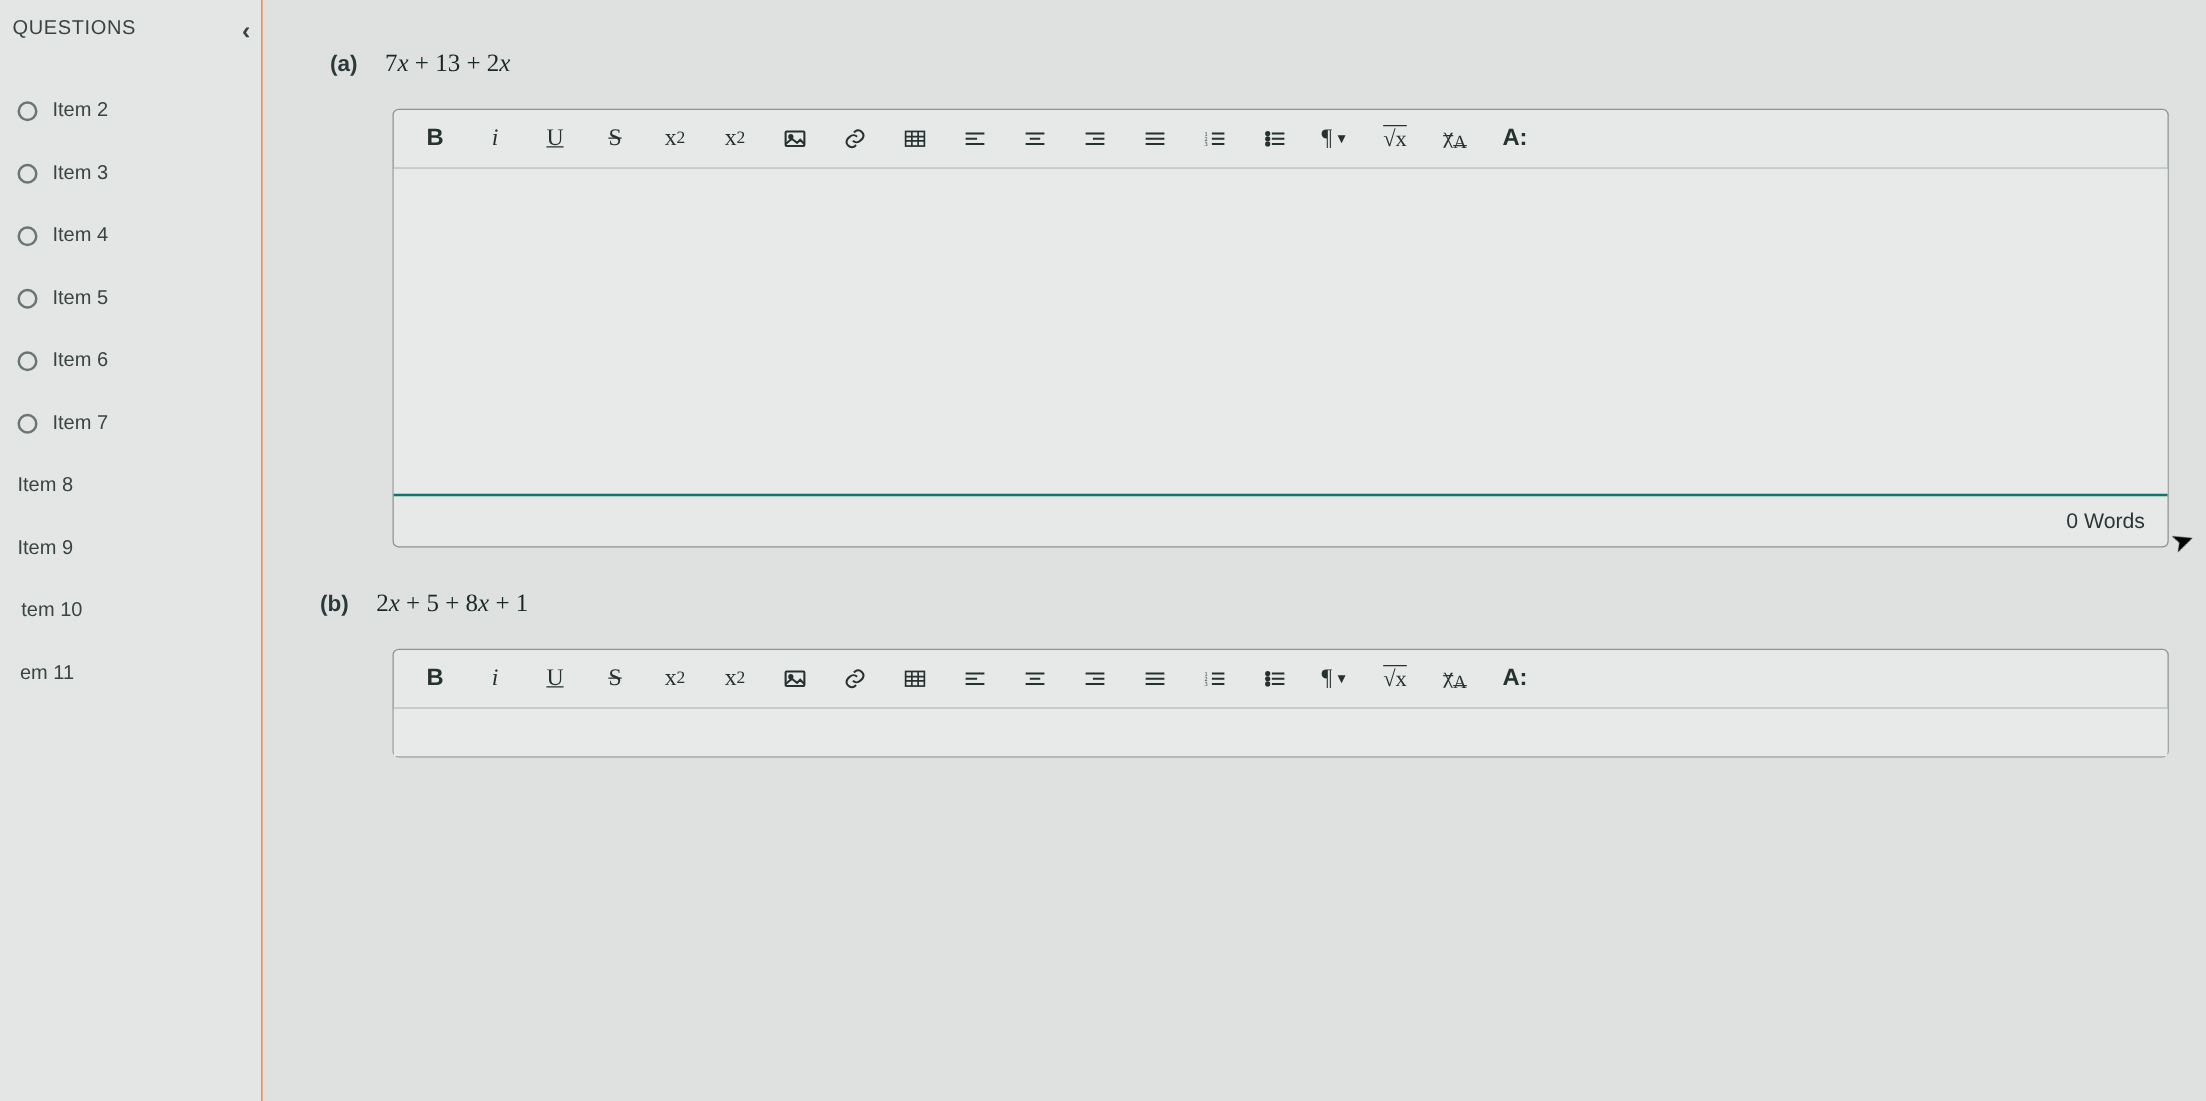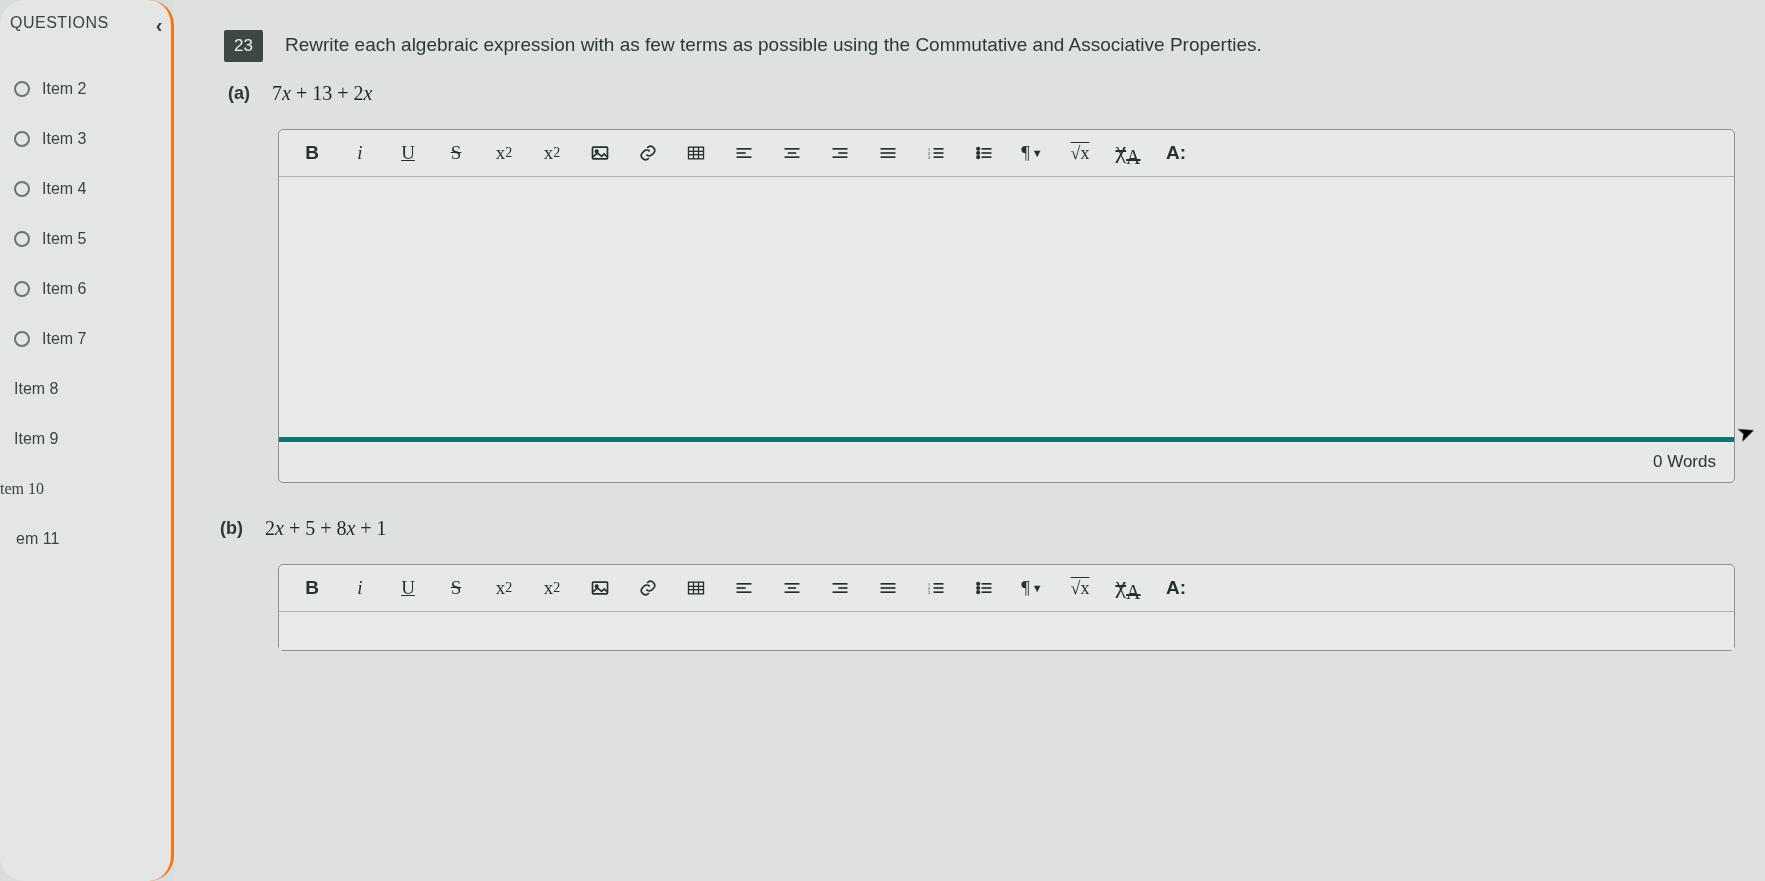--- a/index.html
+++ b/index.html
@@ -4,25 +4,24 @@
   <style>
     * { margin: 0; padding: 0; box-sizing: border-box; }
     body {
       font-family: -apple-system, BlinkMacSystemFont, "Segoe UI", Helvetica, Arial, sans-serif;
       background: #d9dddc;
       display: flex;
       height: 100vh;
       overflow: hidden;
     }
     .sidebar {
-      width: 174px;
+      width: 210px;
       background: #e3e6e4;
-      border-right: 3px solid #f97316;
+      border-right: 1px solid #f97316;
       position: relative;
-      border-radius: 25px;
     }
     .sidebar-header {
       padding: 14px 10px;
       font-size: 16px;
       color: #3a4540;
       letter-spacing: 0.5px;
     }
     .collapse-btn {
       position: absolute;
       top: 10px;
@@ -127,32 +126,32 @@
     .tb-btn.italic { font-style: italic; }
     .tb-btn.underline { text-decoration: underline; }
     .tb-btn.strike { text-decoration: line-through; }
     .tb-sub { font-size: 14px; vertical-align: sub; }
     .tb-sup { font-size: 14px; vertical-align: super; }
     .pil { display: flex; align-items: center; gap: 2px; }
     .caret-down { font-size: 11px; }
     .sqrt-sym { font-size: 18px; }
     .xa-strike {
       text-decoration: line-through;
-      font-size: 24px;
+      font-size: 18px;
     }
     .a-colon { font-weight: bold; font-family: Arial; }
     .svgicon { width: 20px; height: 20px; }
     .content-area {
       min-height: 260px;
       padding: 10px;
       background: #e7eae8;
     }
     .content-area.short { min-height: 20px; }
     .footer {
-      border-top: 5px solid #0f766e;
+      border-top: 2px solid #0f766e;
       padding: 10px 18px;
       text-align: right;
       font-size: 17px;
       color: #2a3636;
     }
     .cursor-arrow {
       position: fixed;
       right: 10px;
       top: 420px;
       font-size: 22px;
@@ -192,35 +191,31 @@
     <div class="sidebar-item">
       <span class="radio"></span>
       <span>Item 7</span>
     </div>
     <div class="sidebar-item">
       <span>Item 8</span>
     </div>
     <div class="sidebar-item">
       <span>Item 9</span>
     </div>
-    <div class="sidebar-item" style="padding-left:0;font-family:Liberation Serif, serif;">
+    <div class="sidebar-item" style="padding-left:17px;">
       <span>tem 10</span>
     </div>
     <div class="sidebar-item" style="padding-left:16px;">
       <span>em 11</span>
     </div>
   </div>
 </div>
 
 <div class="main">
 
-  <div class="question-header">
-    <div class="q-number">23</div>
-    <div class="q-text">Rewrite each algebraic expression with as few terms as possible using the Commutative and Associative Properties.</div>
-  </div>
 
   <div class="part">
     <span class="part-label">(a)</span>
     <span class="expression">7<span class="x">x</span> + 13 + 2<span class="x">x</span></span>
   </div>
 
   <div class="editor-wrap">
     <div class="editor">
       <div class="toolbar">
         <div class="tb-btn bold">B</div>

